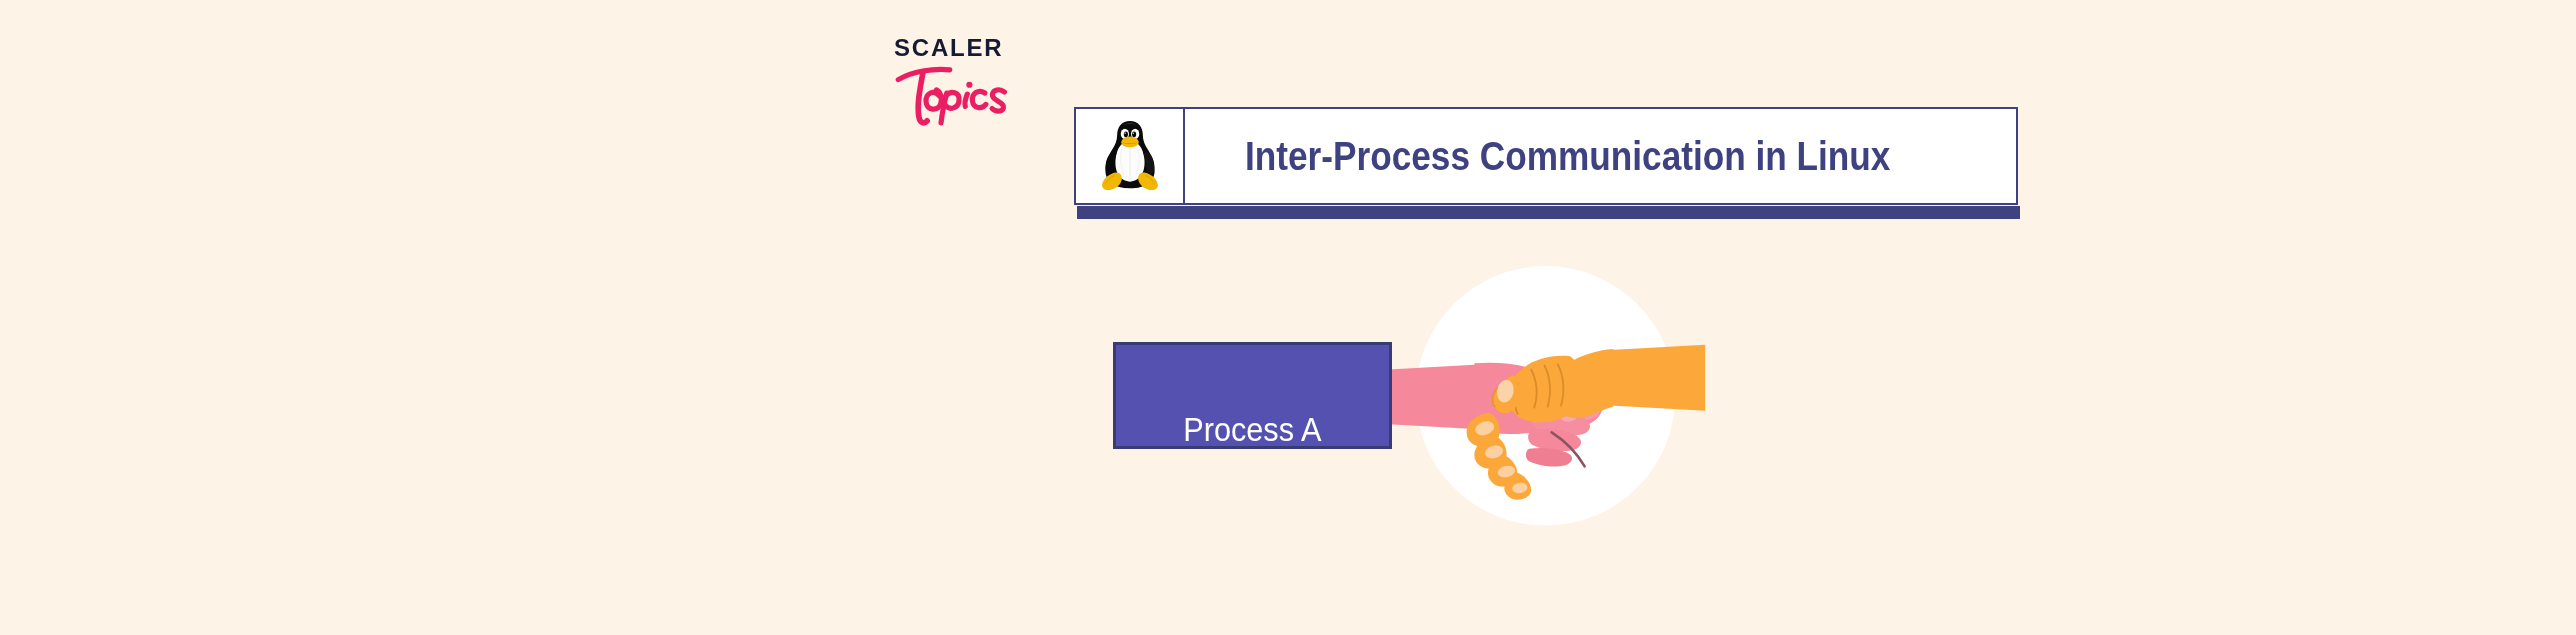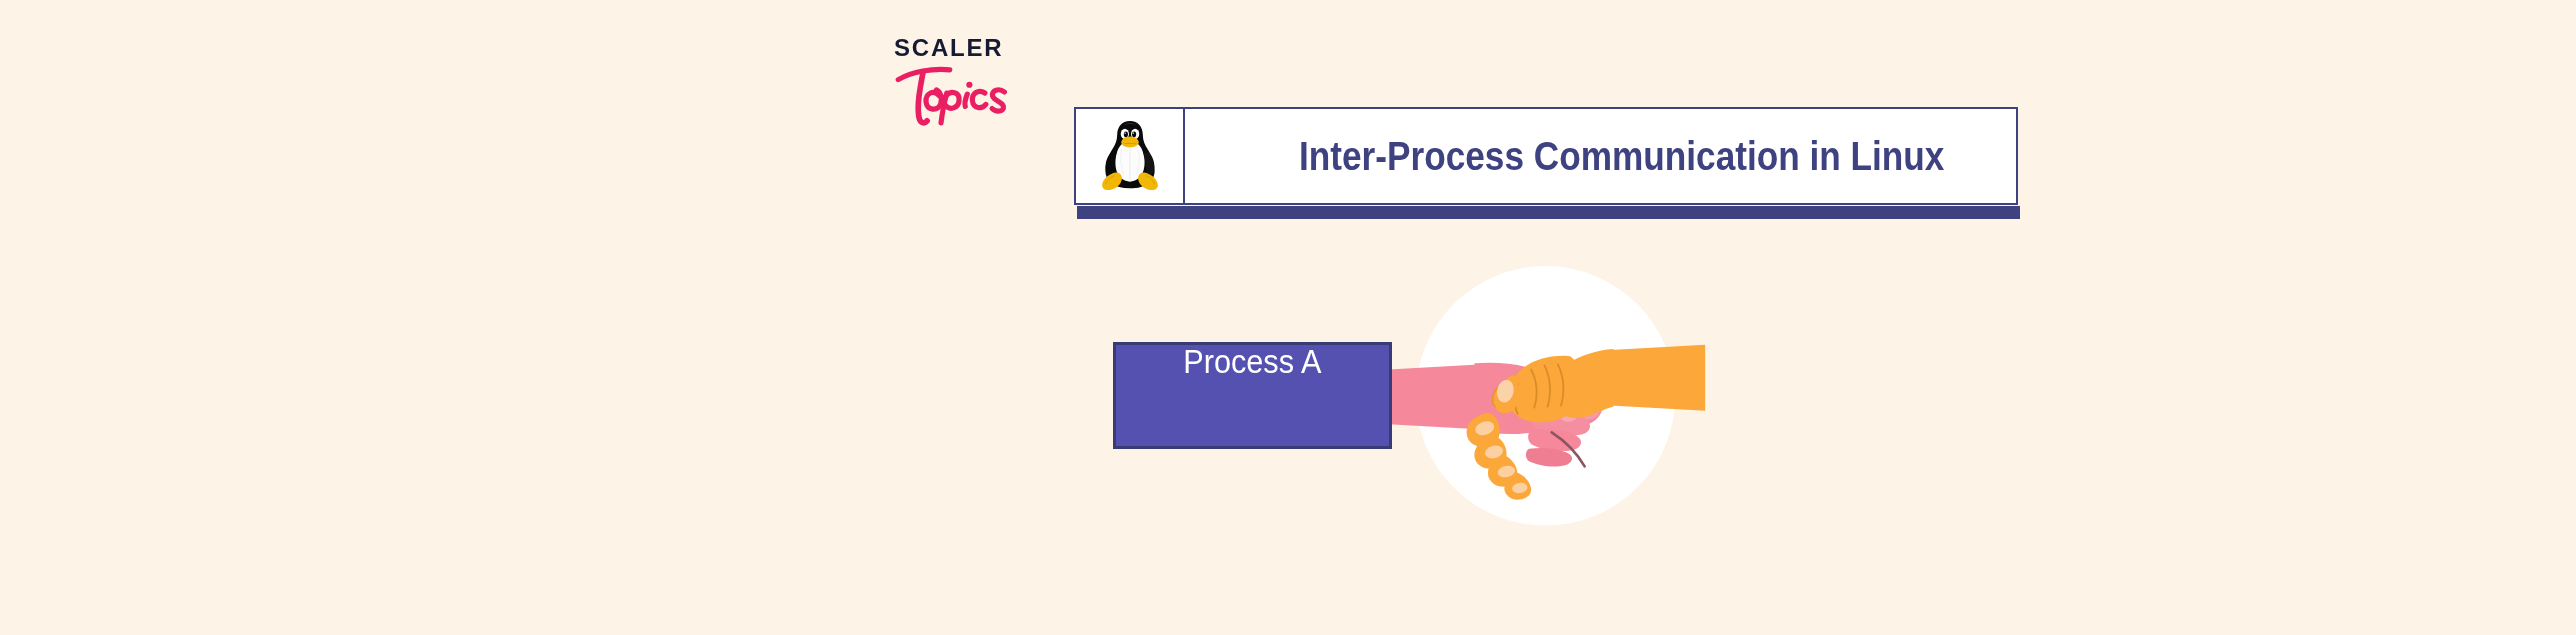--- a/index.html
+++ b/index.html
@@ -84,21 +84,21 @@
   }
   #tux-icon {
     width: 62px;
     height: 76px;
     display: block;
   }
   #banner-title-cell {
     flex: 1 1 auto;
     display: flex;
     align-items: center;
-    justify-content: flex-end;
+    justify-content: flex-start;
     padding-left: 15.5px;
     padding-right: 28px;
     box-sizing: border-box;
   }
   #banner-title-text {
     font-family: "Liberation Sans Narrow", "Liberation Sans", sans-serif;
     font-weight: bold;
     font-size: 40px;
     line-height: 1;
     color: #3E4281;
@@ -123,21 +123,21 @@
     height: 289px;
     display: block;
   }
 
   .process-box {
     position: absolute;
     background: #5551B0;
     border: 3.1px solid #383C74;
     box-sizing: border-box;
     display: flex;
-    align-items: flex-start;
+    align-items: flex-end;
     justify-content: center;
   }
   .process-box-label {
     font-family: "Liberation Sans Narrow", "Liberation Sans", sans-serif;
     font-size: 33px;
     color: #FFFFFF;
     line-height: 1;
     white-space: nowrap;
     transform: scaleX(0.93);
     transform-origin: center center;

